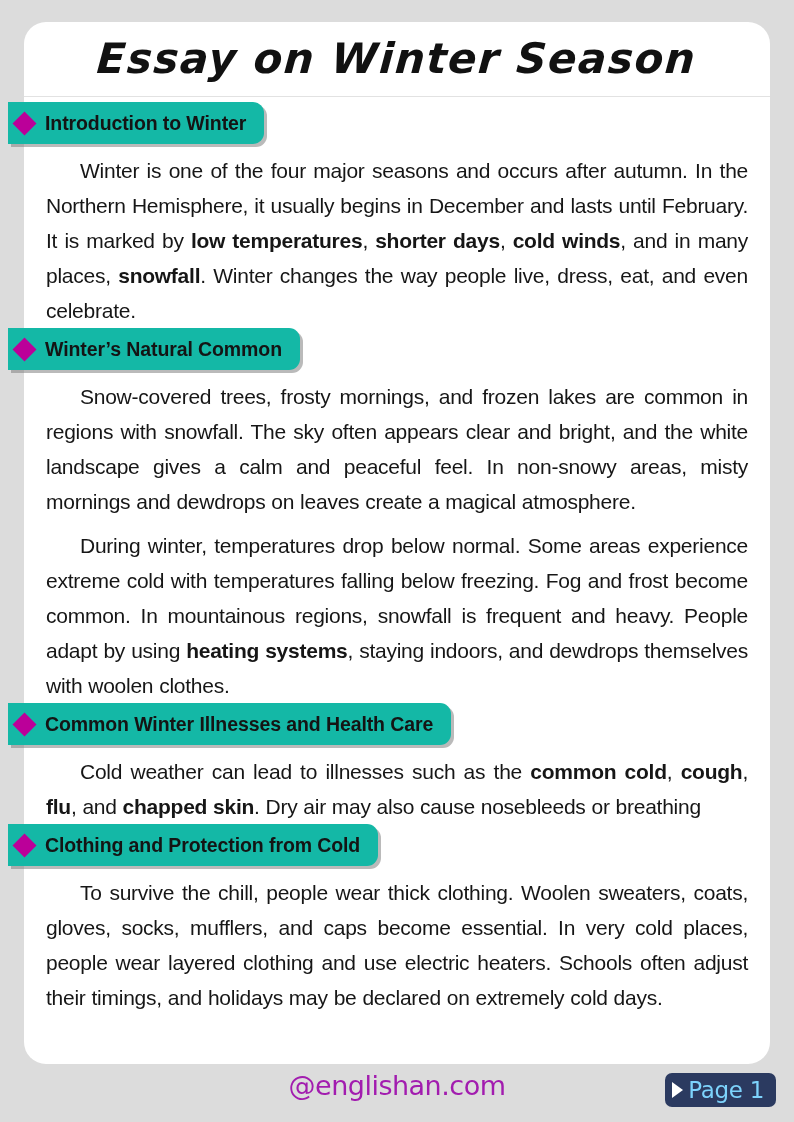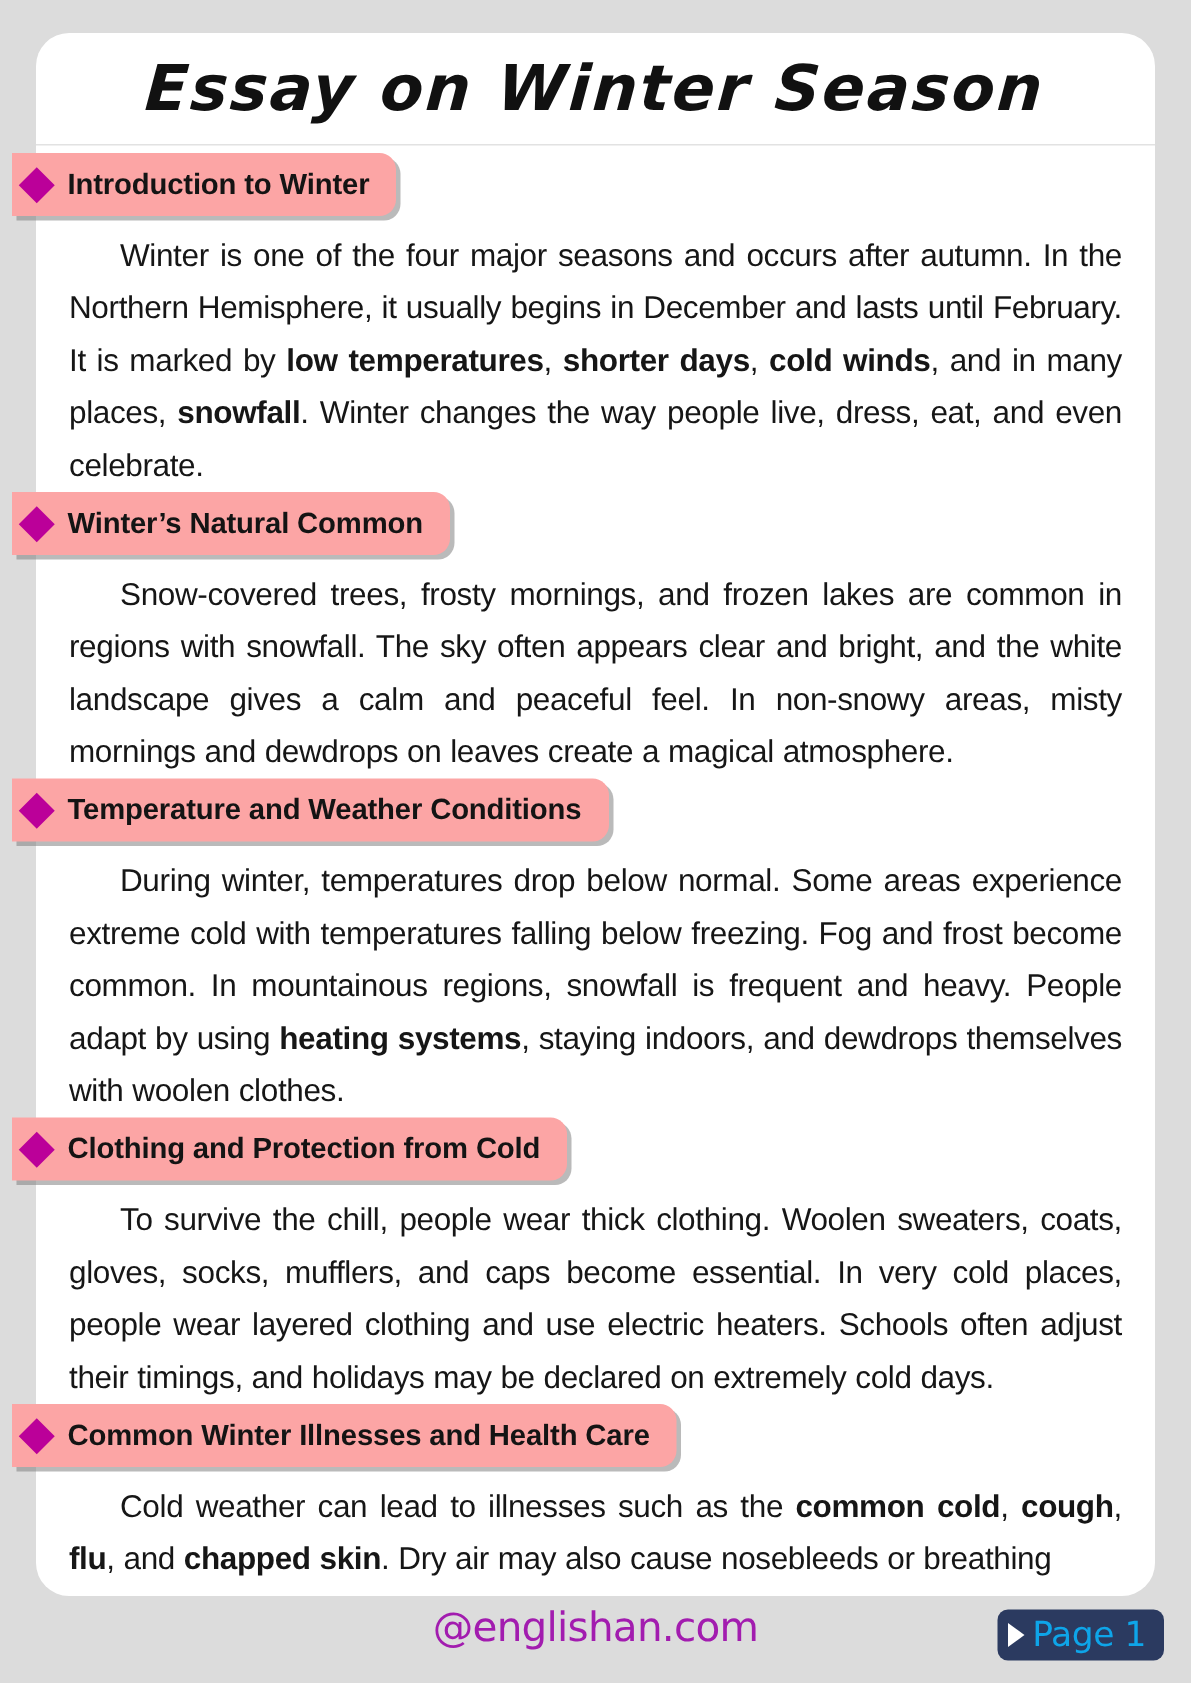--- a/index.html
+++ b/index.html
@@ -73,21 +73,21 @@
     position: relative;
     height: 42px;
     margin-left: -16px;
     display: flex;
     align-items: center;
   }
   .heading-tab {
     display: inline-flex;
     align-items: center;
     height: 42px;
-    background: #fca5a5;
+    background: #14b8a6;
     border-top-right-radius: 11px;
     border-bottom-right-radius: 11px;
     box-shadow: 3px 3px 0 0 rgba(130,130,130,0.55);
     padding-right: 18px;
     padding-left: 6px;
     box-sizing: border-box;
   }
   .diamond-icon {
     width: 17px;
     height: 17px;
@@ -157,21 +157,21 @@
     height: 0;
     border-top: 8px solid transparent;
     border-bottom: 8px solid transparent;
     border-left: 11px solid #ffffff;
     margin-right: 5px;
     flex: 0 0 auto;
   }
   .badge-label {
     font-family: "DejaVu Sans", sans-serif;
     font-size: 23px;
-    color: #0ea5e9;
+    color: #7dd3fc;
     white-space: nowrap;
     letter-spacing: -0.3px;
   }
 </style>
 </head>
 <body>
 
 <div class="page-card">
 
   <div class="title-block">
@@ -195,47 +195,41 @@
       <div class="heading-row">
         <div class="heading-tab">
           <span class="diamond-icon"></span>
           <span class="heading-text">Winter’s Natural Common</span>
         </div>
       </div>
       <p class="para"><span>Snow-covered trees, frosty mornings, and frozen lakes are common in regions with snowfall. The sky often appears clear and bright, and the white landscape gives a calm and peaceful feel. In non-snowy areas, misty mornings and dewdrops on leaves create a magical atmosphere.</span></p>
     </div>
 
     <div class="section">
-      <div class="heading-row">
-        <div class="heading-tab">
-          <span class="diamond-icon"></span>
-          <span class="heading-text">Temperature and Weather Conditions</span>
-        </div>
-      </div>
       <p class="para"><span>During winter, temperatures drop below normal. Some areas experience extreme cold with temperatures falling below freezing. Fog and frost become common. In mountainous regions, snowfall is frequent and heavy. People adapt by using </span><b>heating systems</b><span>, staying indoors, and dewdrops themselves with woolen clothes.</span></p>
     </div>
 
     <div class="section">
       <div class="heading-row">
         <div class="heading-tab">
           <span class="diamond-icon"></span>
+          <span class="heading-text">Common Winter Illnesses and Health Care</span>
+        </div>
+      </div>
+      <p class="para"><span>Cold weather can lead to illnesses such as the </span><b>common cold</b><span>, </span><b>cough</b><span>, </span><b>flu</b><span>, and </span><b>chapped skin</b><span>. Dry air may also cause nosebleeds or breathing</span></p>
+    </div>
+
+    <div class="section">
+      <div class="heading-row">
+        <div class="heading-tab">
+          <span class="diamond-icon"></span>
           <span class="heading-text">Clothing and Protection from Cold</span>
         </div>
       </div>
       <p class="para"><span>To survive the chill, people wear thick clothing. Woolen sweaters, coats, gloves, socks, mufflers, and caps become essential. In very cold places, people wear layered clothing and use electric heaters. Schools often adjust their timings, and holidays may be declared on extremely cold days.</span></p>
-    </div>
-
-    <div class="section">
-      <div class="heading-row">
-        <div class="heading-tab">
-          <span class="diamond-icon"></span>
-          <span class="heading-text">Common Winter Illnesses and Health Care</span>
-        </div>
-      </div>
-      <p class="para"><span>Cold weather can lead to illnesses such as the </span><b>common cold</b><span>, </span><b>cough</b><span>, </span><b>flu</b><span>, and </span><b>chapped skin</b><span>. Dry air may also cause nosebleeds or breathing</span></p>
     </div>
 
   </div>
 </div>
 
 <div class="footer">
   <div class="site-credit">@englishan.com</div>
   <div class="page-badge">
     <span class="badge-arrow"></span>
     <span class="badge-label">Page 1</span>

